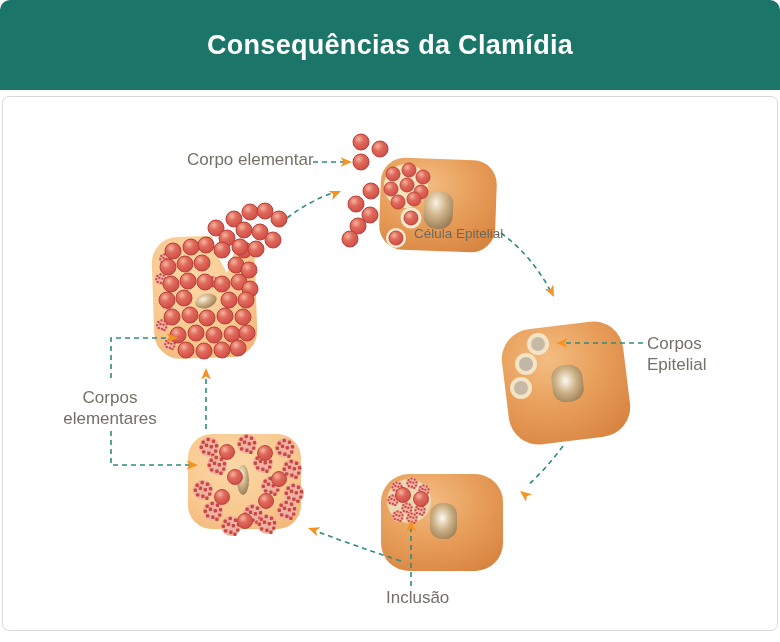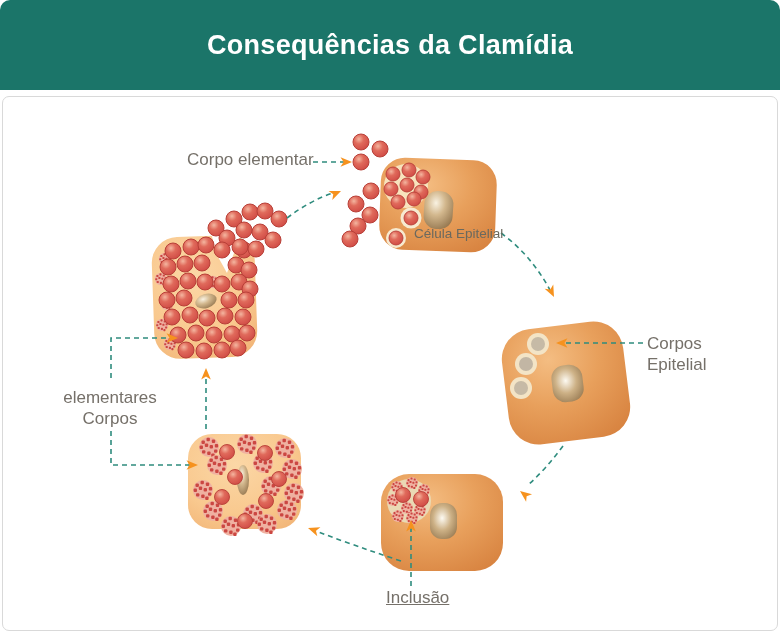--- a/index.html
+++ b/index.html
@@ -311,20 +311,20 @@
 
   <div class="lbl" style="left:184px;top:52px;">Corpo elementar</div>
 
   <div class="lbl-cell" style="left:402px;top:129px;margin-left:9px;">Célula Epitelial</div>
 
   <div class="lbl" style="left:644px;top:236px;">
     <div>Corpos</div>
     <div>Epitelial</div>
   </div>
 
-  <div class="lbl" style="left:383px;top:490px;text-decoration:underline;">Inclusão</div>
+  <div class="lbl" style="left:383px;top:490px;">Inclusão</div>
 
   <div class="lbl lbl-center" style="left:47px;top:290px;width:120px;">
+    <div>Corpos</div>
     <div>elementares</div>
-    <div>Corpos</div>
   </div>
 
 </div>
 
 </body></html>

